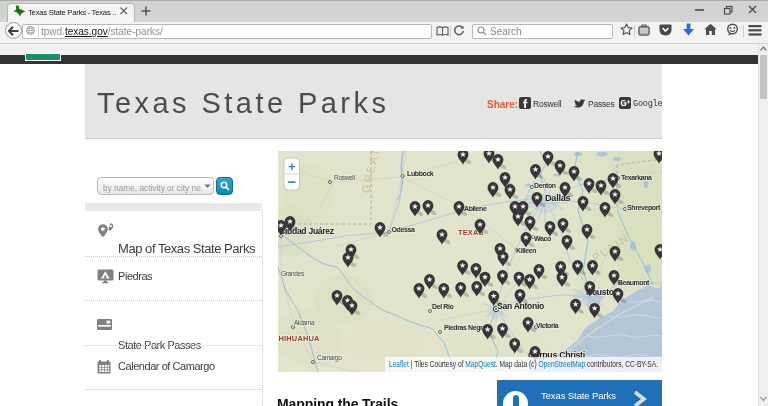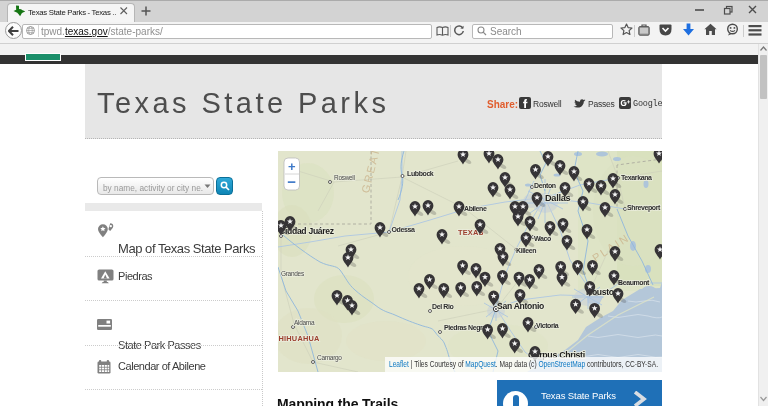--- a/index.html
+++ b/index.html
@@ -163,21 +163,21 @@
 <rect x="2.2" y="7.6" width="2.1" height="1.8"></rect>
           <rect x="5" y="7.6" width="2.1" height="1.8"></rect>
           <rect x="7.8" y="7.6" width="2.1" height="1.8"></rect>
           <rect x="10.6" y="7.6" width="1.6" height="1.8"></rect>
 <rect x="2.2" y="10.2" width="2.1" height="1.8"></rect>
           <rect x="5" y="10.2" width="2.1" height="1.8"></rect>
           <rect x="7.8" y="10.2" width="2.1" height="1.8"></rect>
           <rect x="10.6" y="10.2" width="1.6" height="1.8"></rect>
 </g>
 </svg></div>
-<div class="abs" style="left:118px;top:359.5px;font-size:11px;letter-spacing:-0.45px;color:#3c3c3c;">Calendar of Abilene</div>
+<div class="abs" style="left:118px;top:359.5px;font-size:11px;letter-spacing:-0.45px;color:#3c3c3c;">Calendar of Camargo</div>
 <div class="abs" style="left:85px;top:255.5px;width:177px;height:0;border-top:1px dotted #ccc;"></div>
 <div class="abs" style="left:85px;top:300px;width:177px;height:0;border-top:1px dotted #ccc;"></div>
 <div class="abs" style="left:85px;top:344.5px;width:177px;height:0;border-top:1px dotted #ccc;"></div>
 <div class="abs" style="left:85px;top:389px;width:177px;height:0;border-top:1px dotted #ccc;"></div>
 <div class="abs" style="left:97px;top:400px;"></div>
 
 <div class="abs" style="left:278px;top:151px;width:384px;height:221px;">
 <svg width="384" height="221" viewBox="0 0 384 221" font-family="Liberation Sans, sans-serif" text-rendering="optimizeLegibility">
 <defs>
           <g id="pin">

